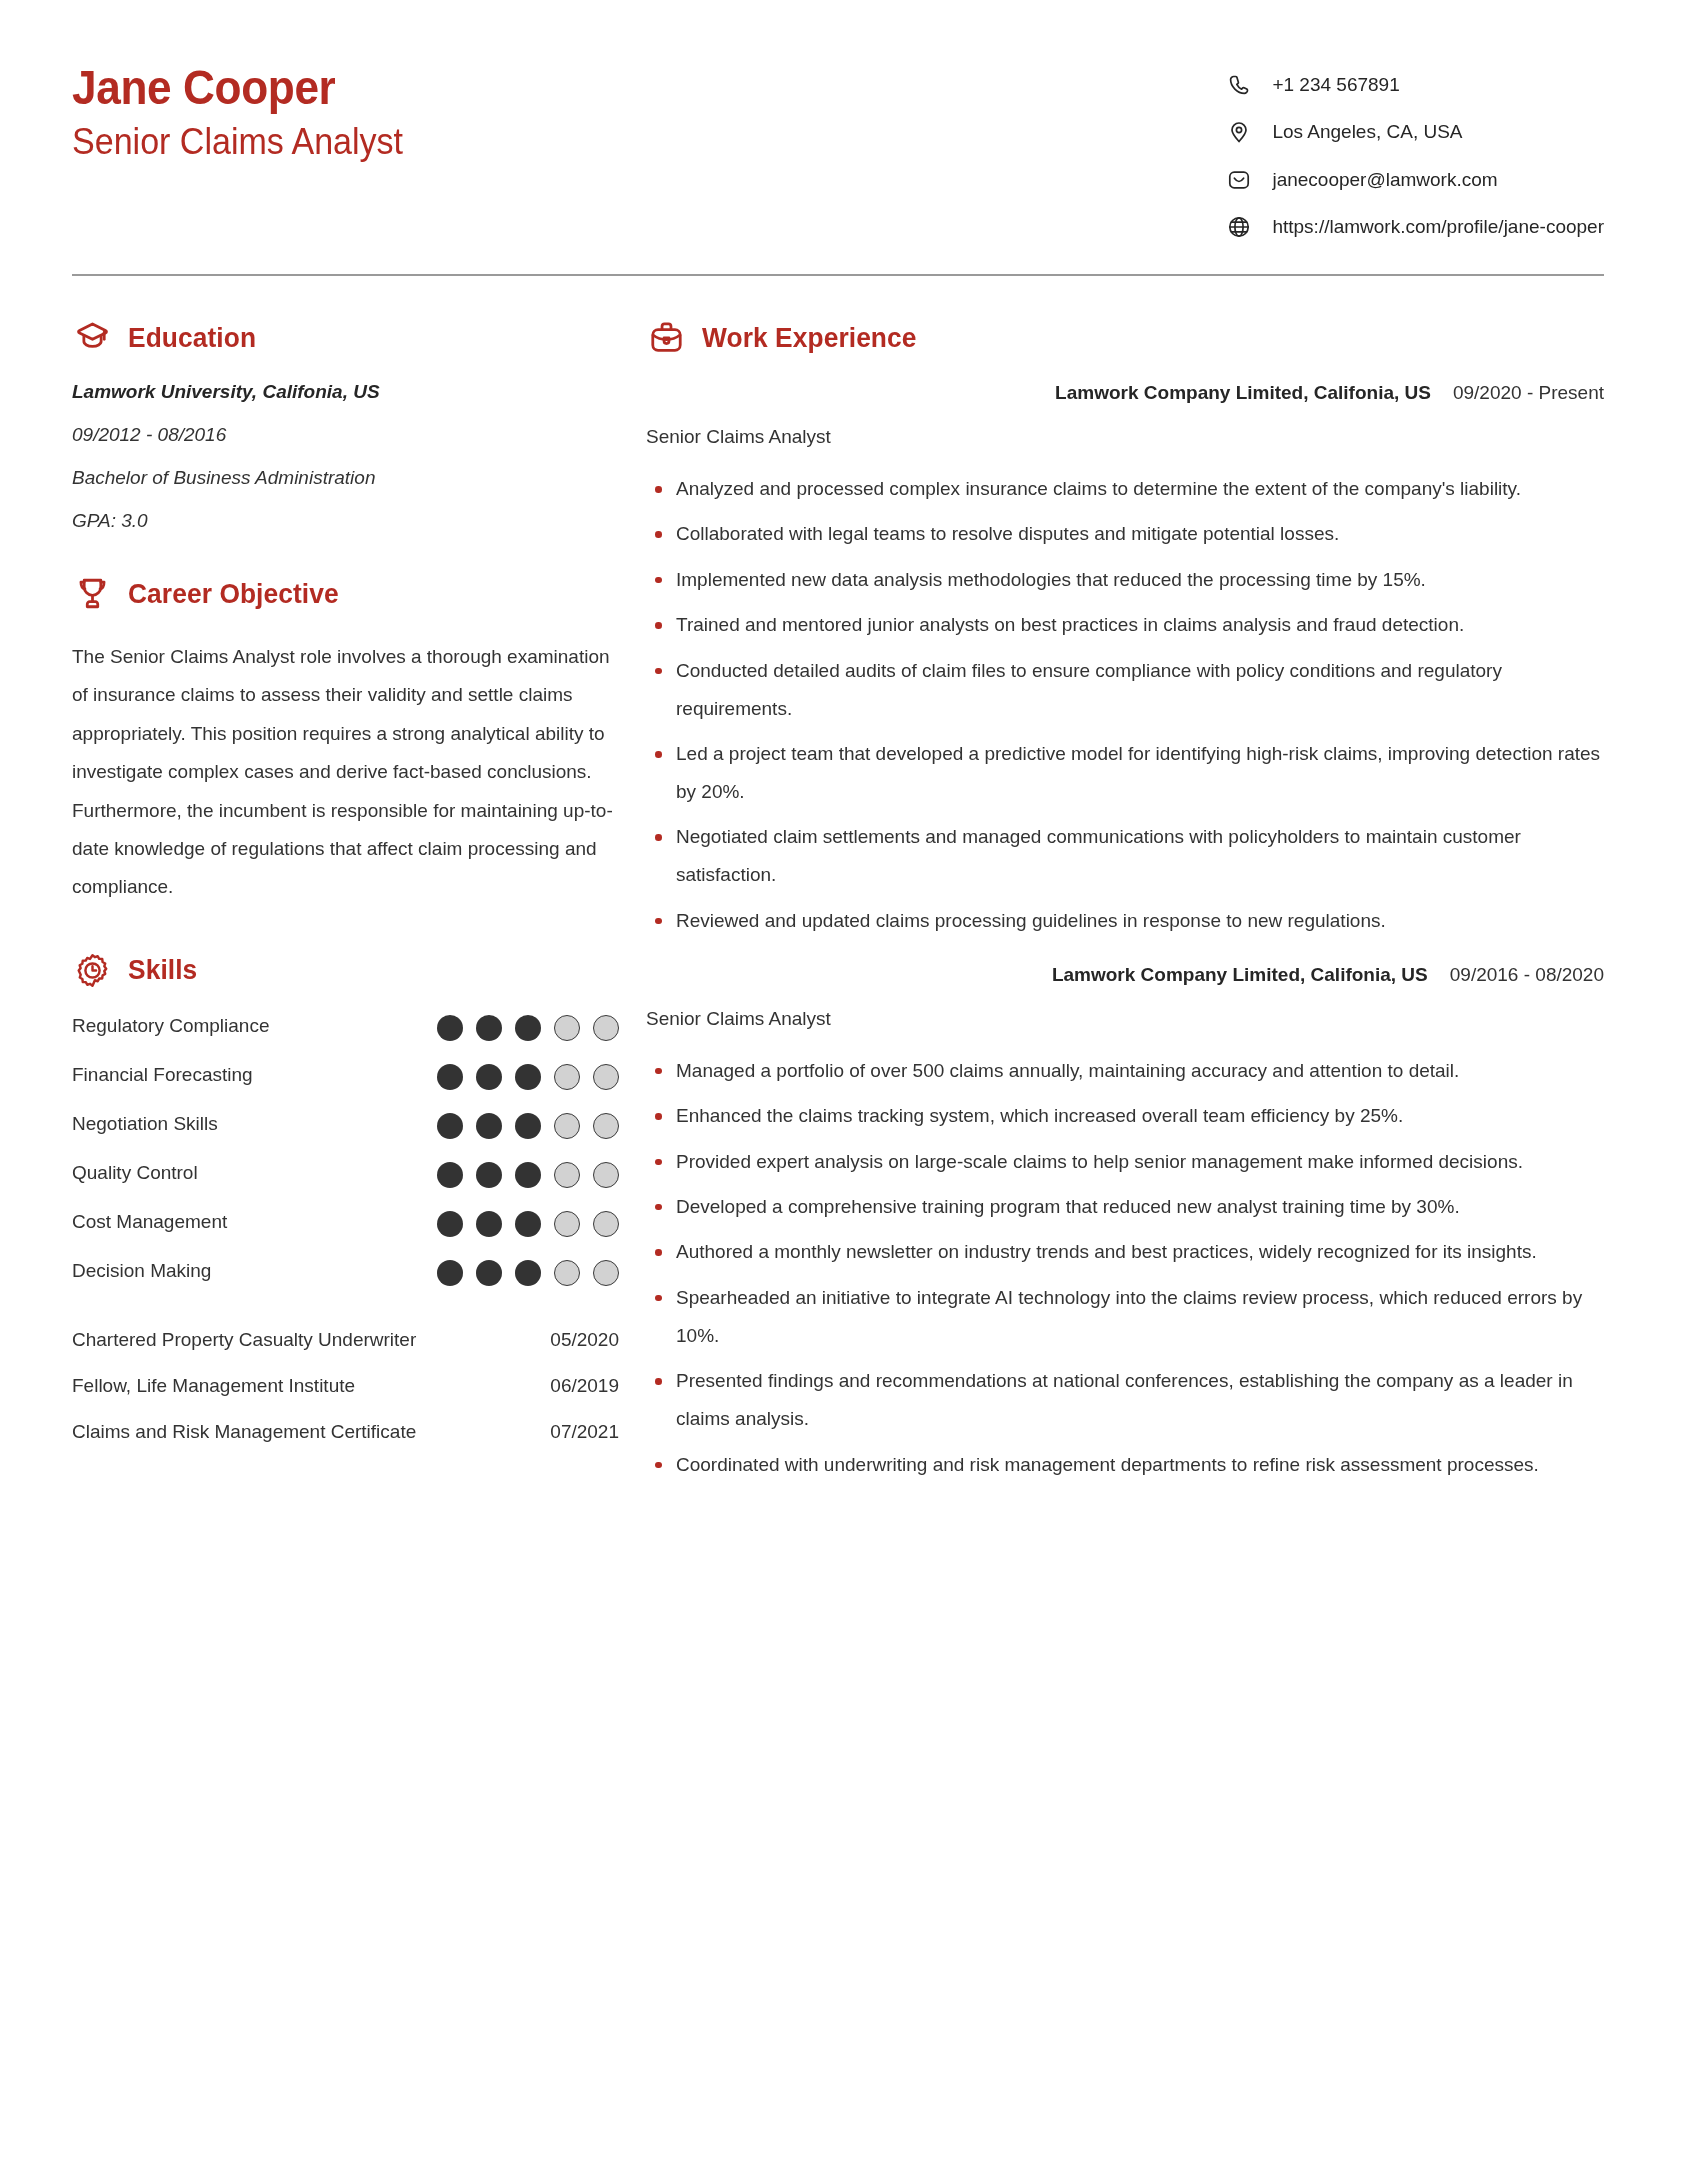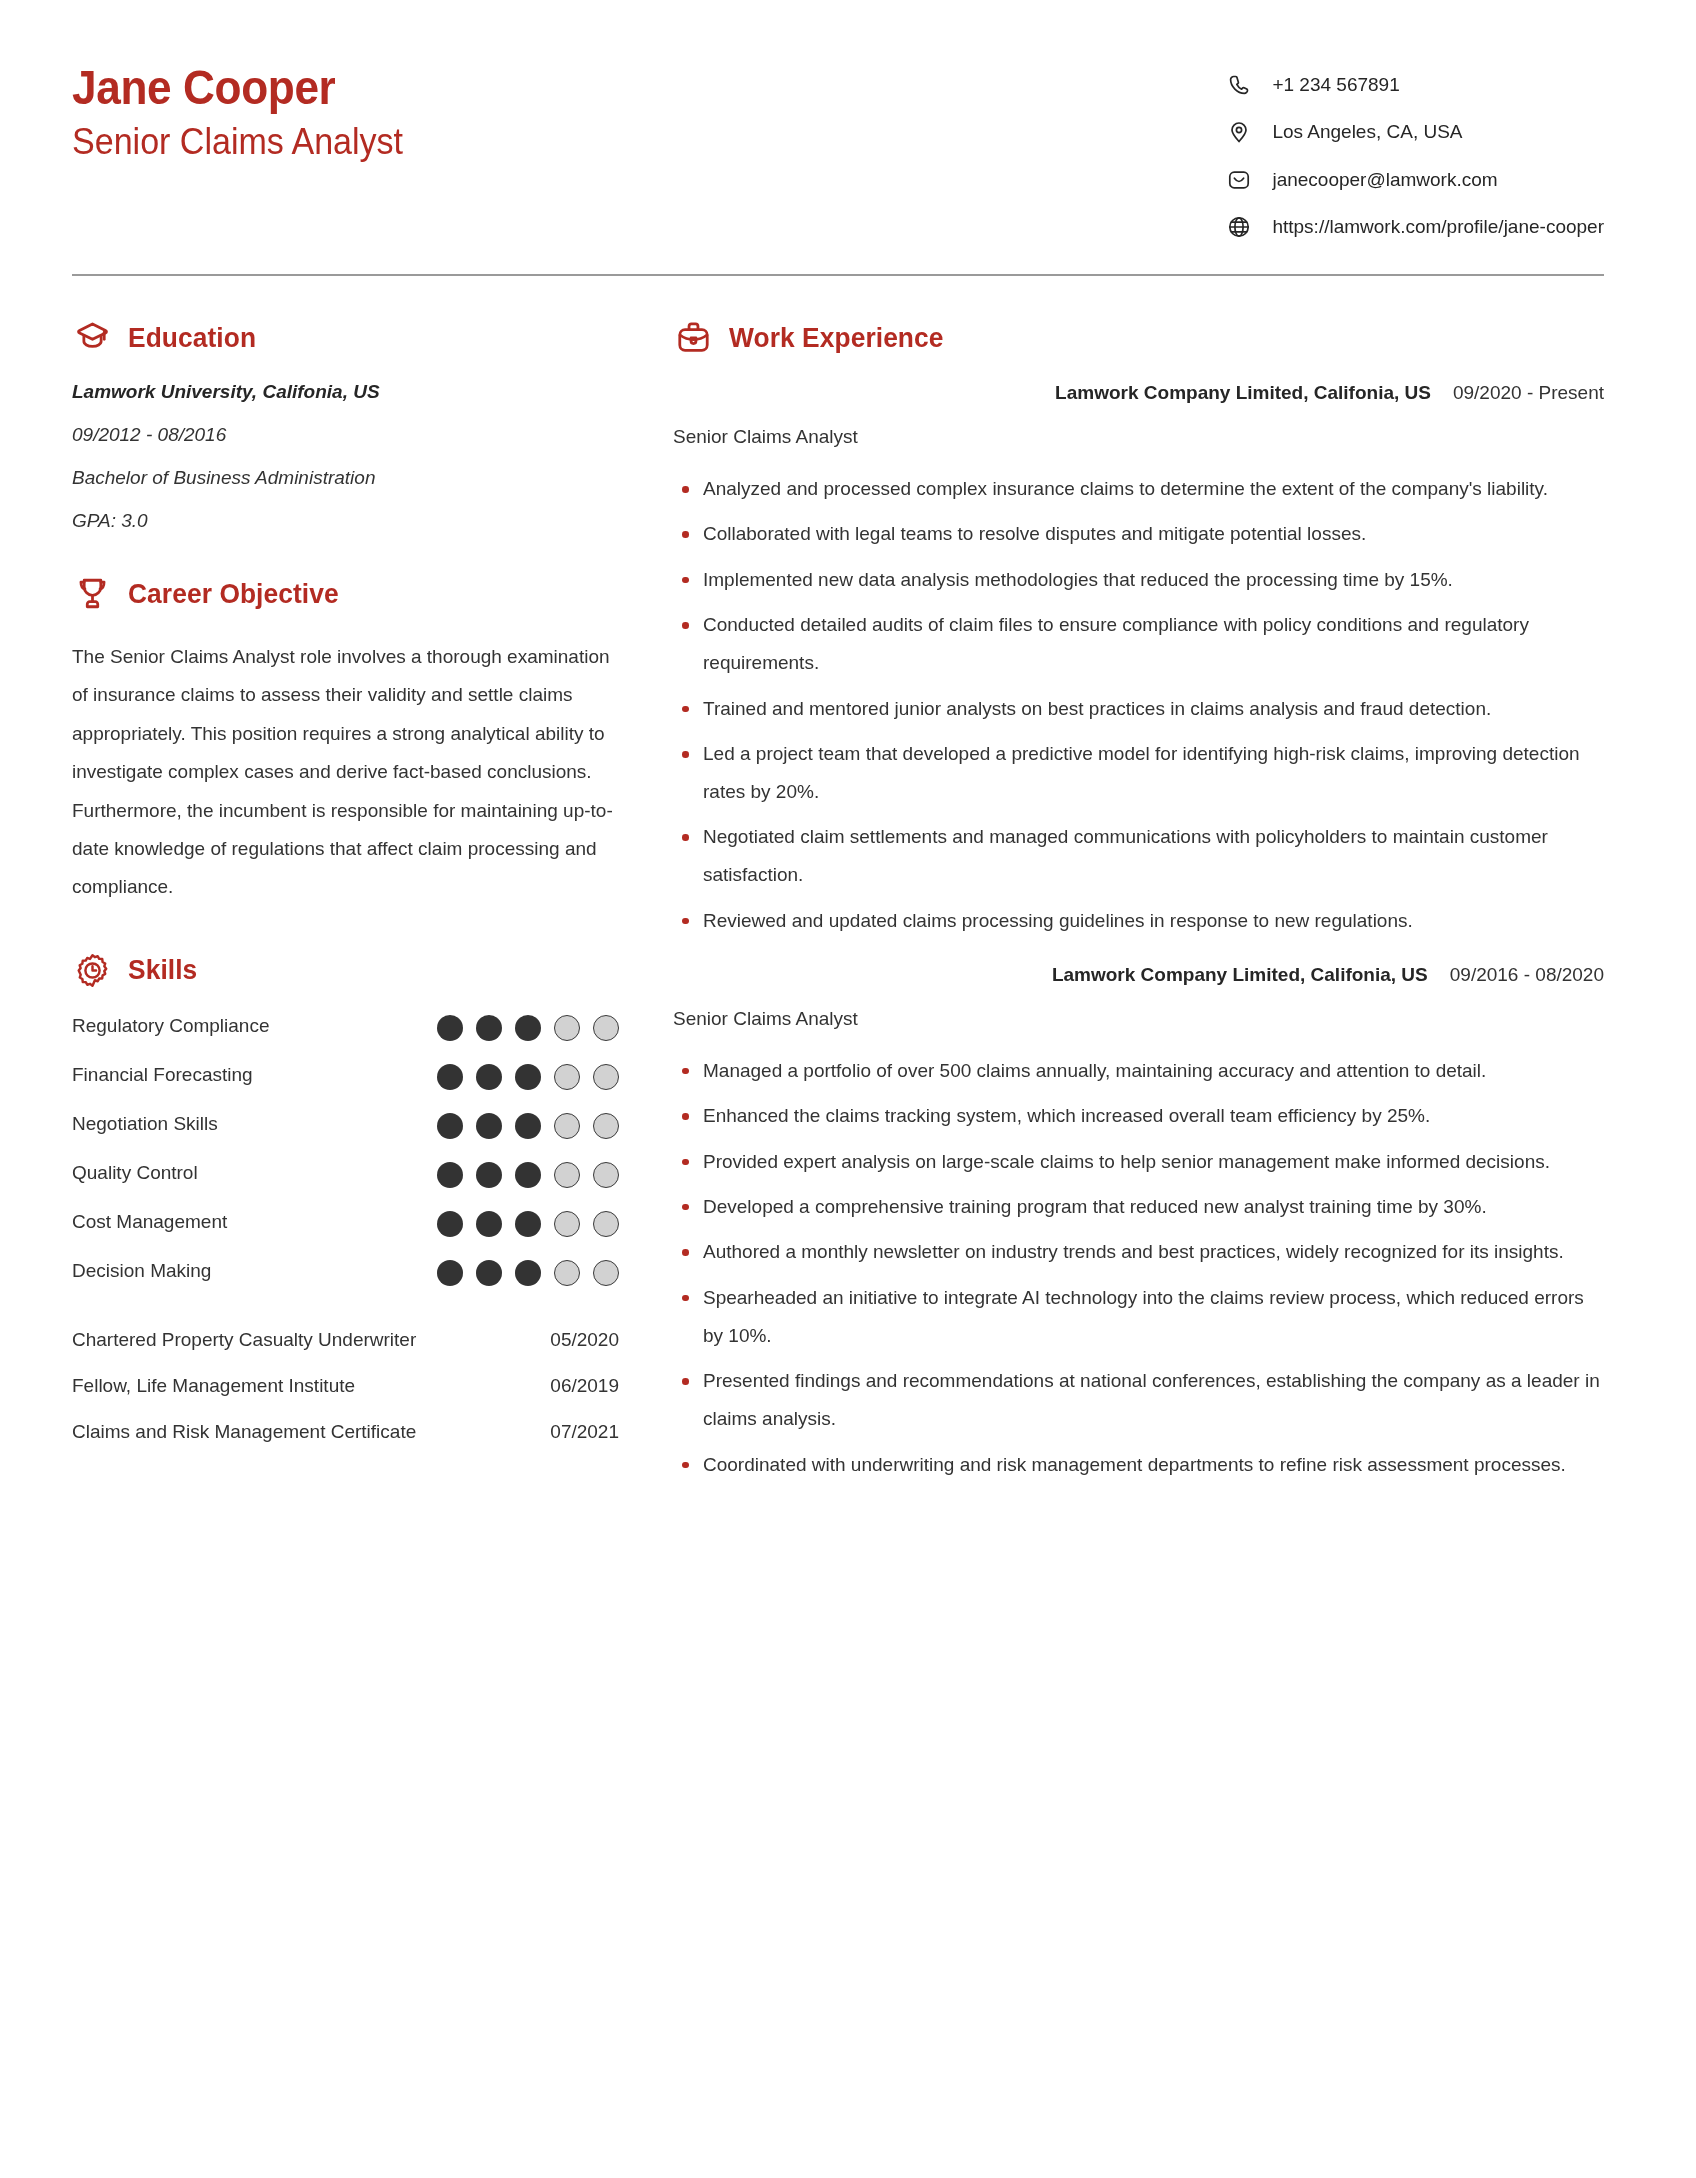--- a/index.html
+++ b/index.html
@@ -87,21 +87,21 @@
   .divider {
     margin: 33px 93px 0 72px;
     height: 1.9px;
     background: #9a9a9a;
   }
 
   
   .columns {
     display: flex;
     padding: 0 93px 0 72px;
-    gap: 54px;
+    gap: 27px;
     align-items: flex-start;
   }
 
   .col-left { width: 547px; flex: 0 0 547px; }
   .col-right { flex: 1 1 auto; }
 
   
   .section { margin-top: 43px; }
   .section.first { margin-top: 41px; }
 
@@ -441,22 +441,22 @@
             <div class="job">
               <div class="job-head">
                 <span class="job-company">Lamwork Company Limited, Califonia, US</span>
                 <span class="job-dates">09/2020 - Present</span>
               </div>
               <div class="job-role">Senior Claims Analyst</div>
               <ul class="bullets">
                 <li>Analyzed and processed complex insurance claims to determine the extent of the company's liability.</li>
                 <li>Collaborated with legal teams to resolve disputes and mitigate potential losses.</li>
                 <li>Implemented new data analysis methodologies that reduced the processing time by 15%.</li>
+                <li>Trained and mentored junior analysts on best practices in claims analysis and fraud detection.</li>
                 <li>Conducted detailed audits of claim files to ensure compliance with policy conditions and regulatory requirements.</li>
-                <li>Trained and mentored junior analysts on best practices in claims analysis and fraud detection.</li>
                 <li>Led a project team that developed a predictive model for identifying high-risk claims, improving detection rates by 20%.</li>
                 <li>Negotiated claim settlements and managed communications with policyholders to maintain customer satisfaction.</li>
                 <li>Reviewed and updated claims processing guidelines in response to new regulations.</li>
               </ul>
             </div>
             <div class="job">
               <div class="job-head">
                 <span class="job-company">Lamwork Company Limited, Califonia, US</span>
                 <span class="job-dates">09/2016 - 08/2020</span>
               </div>

